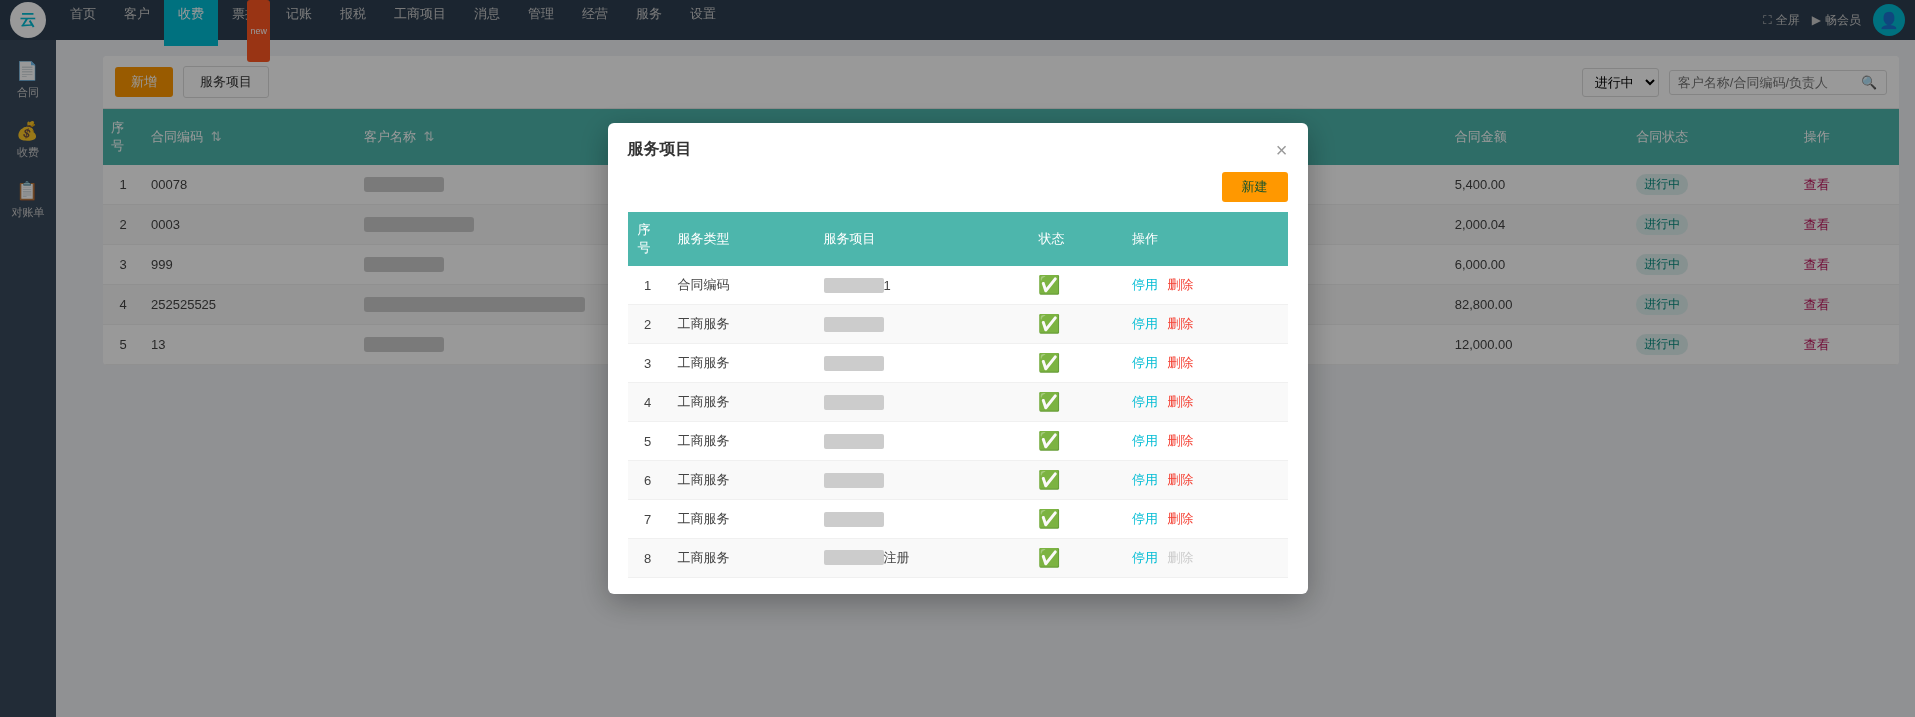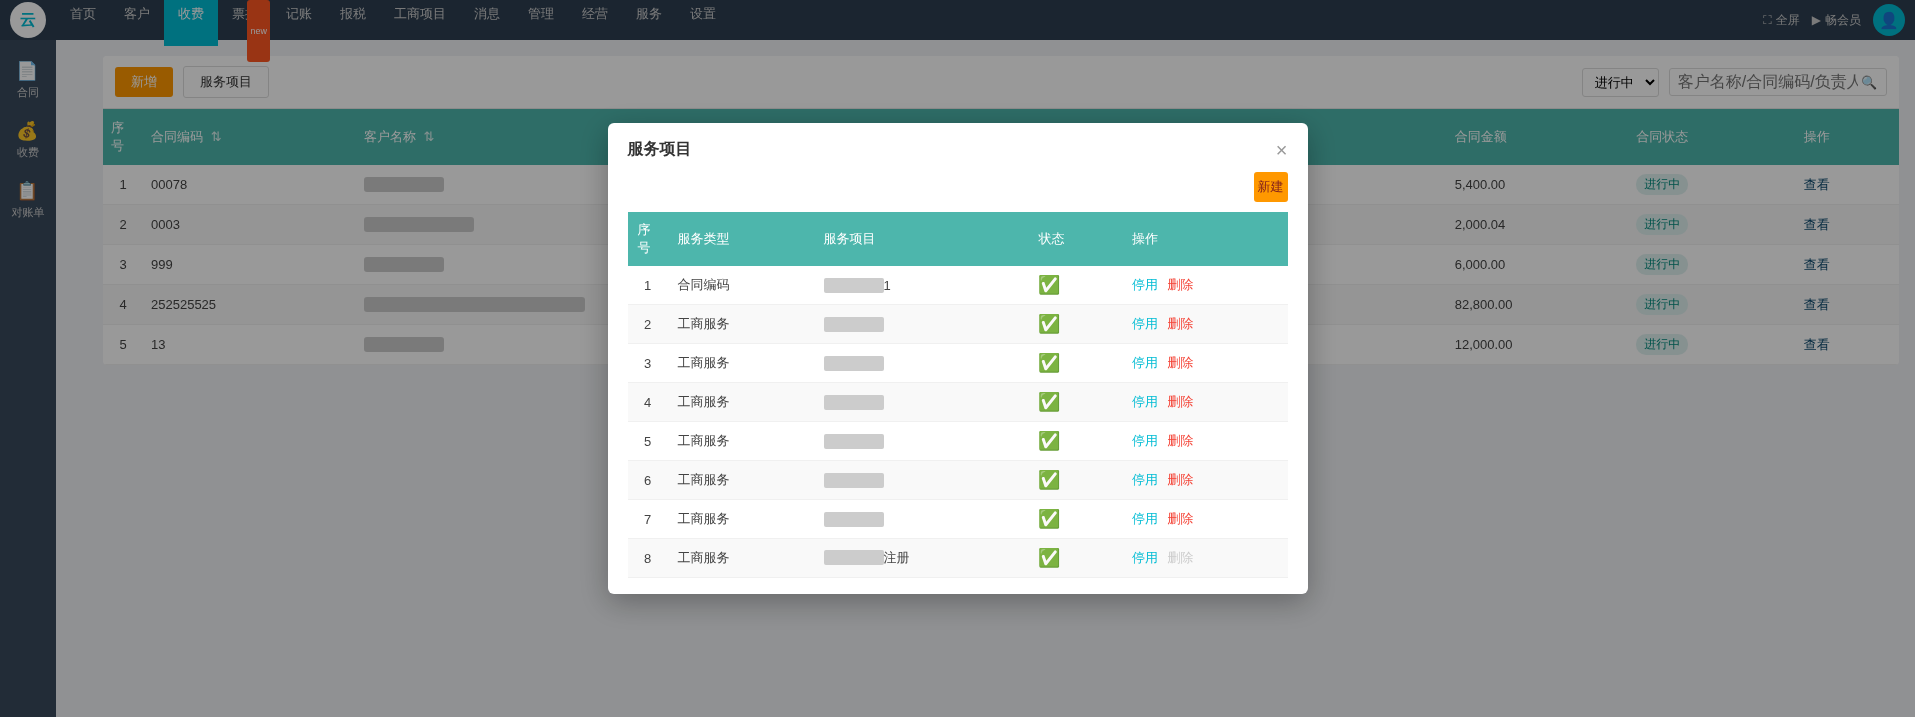--- a/index.html
+++ b/index.html
@@ -27,41 +27,41 @@
     .main-content { margin-top: 40px; margin-left: 87px; padding: 16px; min-height: calc(717px - 40px); position: relative; }
 
     
     .contract-area { background: #fff; border-radius: 4px; overflow: hidden; }
     .toolbar { display: flex; align-items: center; padding: 10px 12px; gap: 10px; background: #fff; border-bottom: 1px solid #e8e8e8; }
     .btn-new { background: #ff9800; color: #fff; border: none; padding: 6px 16px; border-radius: 3px; cursor: pointer; font-size: 13px; }
     .btn-service { background: #fff; border: 1px solid #ddd; padding: 6px 16px; border-radius: 3px; cursor: pointer; font-size: 13px; color: #333; }
     .spacer { flex: 1; }
     .filter-select { border: 1px solid #ddd; padding: 5px 8px; border-radius: 3px; font-size: 13px; background: #fff; cursor: pointer; }
     .search-box { display: flex; align-items: center; border: 1px solid #ddd; border-radius: 3px; padding: 4px 8px; gap: 4px; background: #fff; }
-    .search-box input { border: none; outline: none; font-size: 16px; width: 180px; }
+    .search-box input { border: none; outline: none; font-size: 13px; width: 180px; }
 
     
     .data-table { width: 100%; border-collapse: collapse; }
     .data-table th { background: #4db6ac; color: #fff; padding: 10px 8px; text-align: left; font-size: 13px; font-weight: normal; }
     .data-table th .sort-icon { margin-left: 4px; opacity: 0.8; }
     .data-table td { padding: 9px 8px; border-bottom: 1px solid #f0f0f0; font-size: 13px; color: #444; }
     .data-table tr:nth-child(even) td { background: #f9f9f9; }
     .status-badge { display: inline-block; padding: 2px 8px; border-radius: 10px; font-size: 12px; }
     .status-active { background: #e0f2f1; color: #00897b; }
-    .link-btn { color: #0c4a6e; cursor: pointer; text-decoration: none; }
+    .link-btn { color: #be185d; cursor: pointer; text-decoration: none; }
     .blurred { background: #ccc; border-radius: 3px; color: transparent; display: inline-block; min-width: 80px; }
 
     
     .overlay { position: fixed; top: 0; left: 0; right: 0; bottom: 0; background: rgba(0,0,0,0.4); z-index: 200; display: flex; align-items: center; justify-content: center; }
     .modal { background: #fff; border-radius: 6px; width: 700px; max-height: 520px; display: flex; flex-direction: column; position: relative; box-shadow: 0 8px 30px rgba(0,0,0,0.3); }
     .modal-header { padding: 16px 20px 8px; display: flex; align-items: center; justify-content: space-between; }
     .modal-title { font-size: 16px; font-weight: bold; color: #333; }
     .modal-close { cursor: pointer; color: #999; font-size: 20px; line-height: 1; }
     .modal-actions { padding: 4px 20px 10px; display: flex; justify-content: flex-end; }
-    .btn-create { background: #ff9800; color: #7f1d1d; border: none; padding: 6px 4px; border-radius: 3px; cursor: pointer; font-size: 13px; }
+    .btn-create { background: #ff9800; color: #14532d; border: none; padding: 6px 20px; border-radius: 3px; cursor: pointer; font-size: 13px; }
     .modal-body { flex: 1; overflow-y: auto; padding: 0 20px 16px; }
     .modal-table { width: 100%; border-collapse: collapse; }
     .modal-table th { background: #4db6ac; color: #fff; padding: 9px 10px; font-size: 13px; font-weight: normal; text-align: left; }
     .modal-table td { padding: 8px 10px; border-bottom: 1px solid #f0f0f0; font-size: 13px; color: #444; }
     .modal-table tr:nth-child(even) td { background: #f9f9f9; }
     .check-icon { color: #00bcd4; font-size: 18px; }
     .action-stop { color: #00bcd4; cursor: pointer; margin-right: 6px; }
     .action-delete { color: #f44336; cursor: pointer; }
     .action-delete-disabled { color: #ccc; cursor: default; }
     .text-blurred { display: inline-block; background: #ccc; border-radius: 2px; color: transparent; min-width: 60px; }

